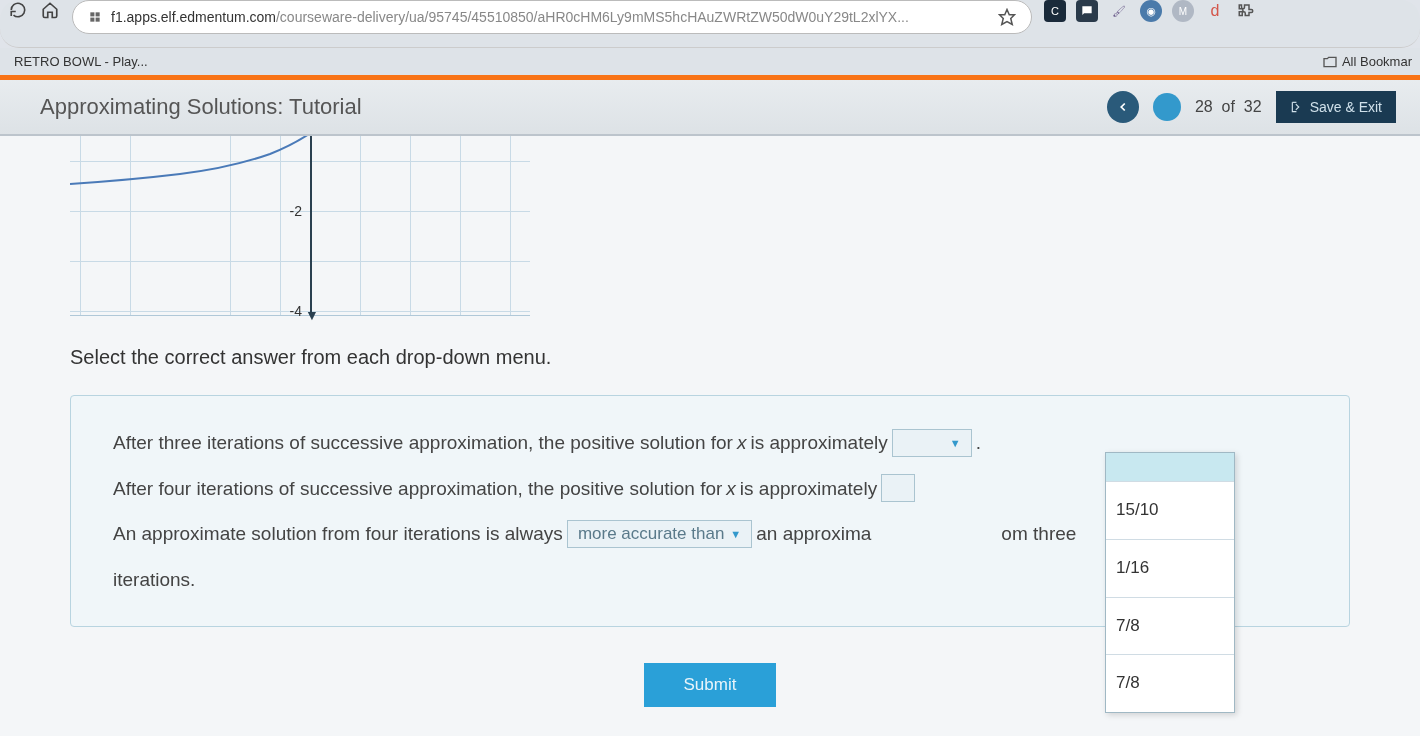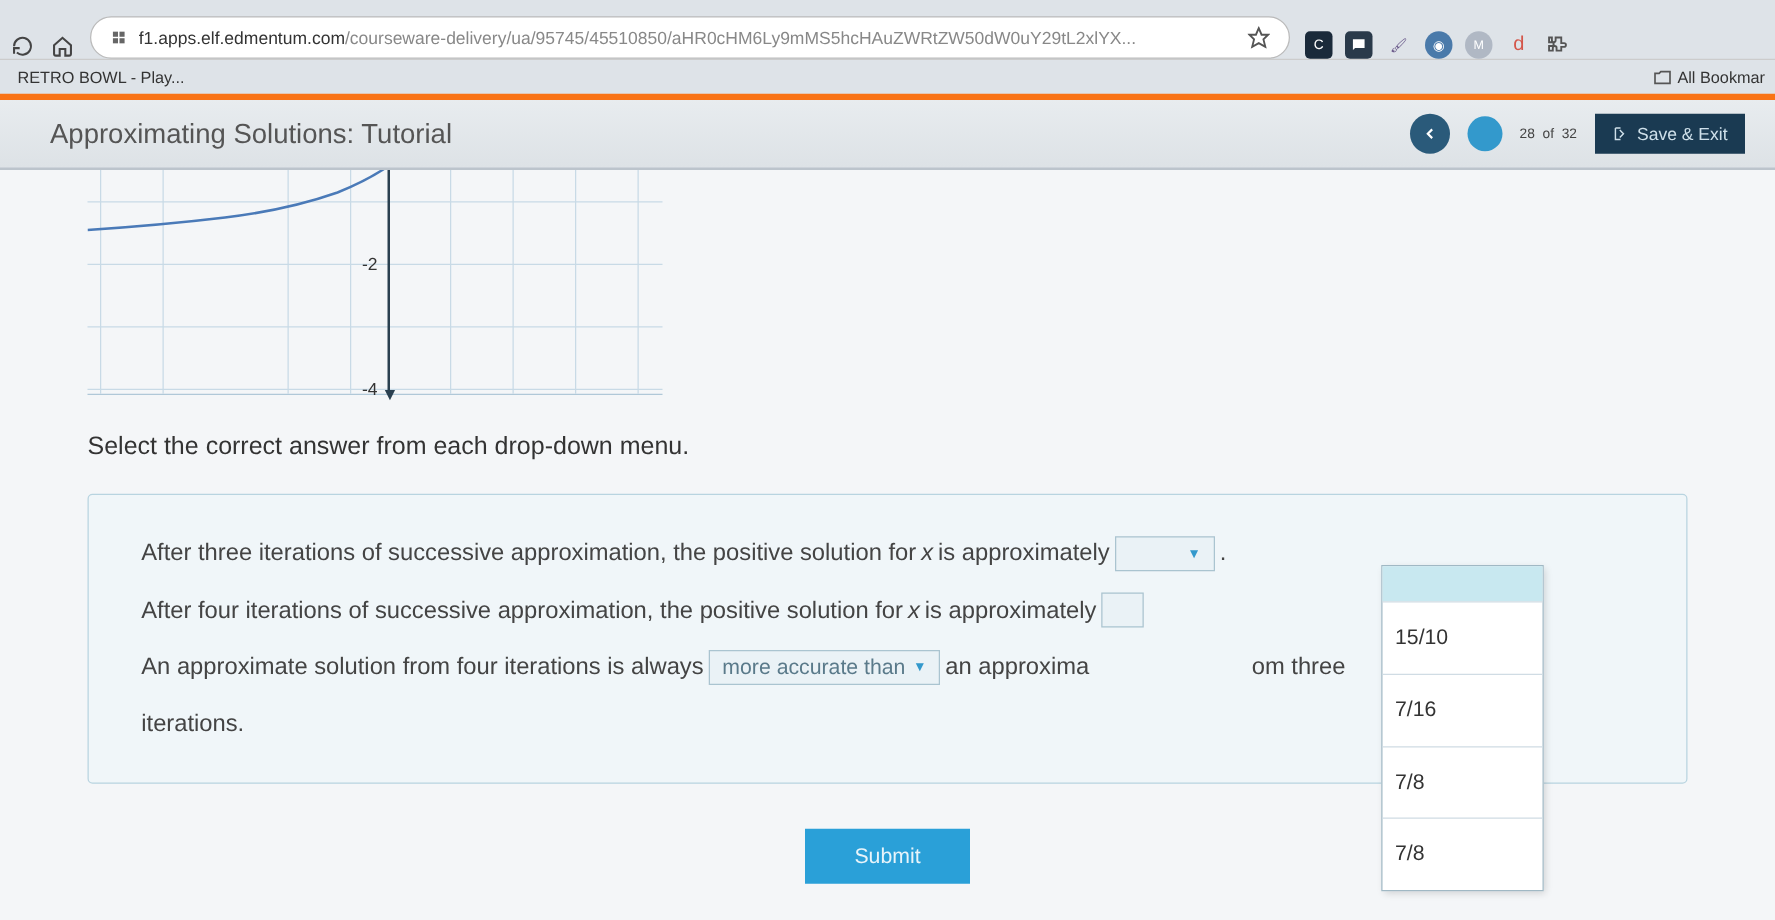--- a/index.html
+++ b/index.html
@@ -1,35 +1,35 @@
 <!DOCTYPE html>
 <html><head>
   <meta charset="utf-8">
   <style>
     * { margin: 0; padding: 0; box-sizing: border-box; font-family: Arial, sans-serif; }
     body { background: #e0e4ea; width: 1420px; height: 736px; overflow: hidden; }
     
-    .browser-bar { background: #dee3e8; height: 48px; display: flex; align-items: flex-end; padding: 0 8px; gap: 12px; border-bottom: 1px solid #ccc; }
+    .browser-bar { background: #dee3e8; height: 48px; display: flex; align-items: flex-start; padding: 0 8px; gap: 12px; border-bottom: 1px solid #ccc; border-radius: 19px; }
     .browser-icon { width: 20px; height: 20px; display: flex; align-items: center; justify-content: center; color: #444; cursor: pointer; }
     .url-bar { flex: 1; display: flex; align-items: center; gap: 8px; background: #fff; border-radius: 20px; padding: 6px 14px; border: 1px solid #bbb; max-width: 960px; }
     .url-text { color: #333; font-size: 14px; flex: 1; white-space: nowrap; overflow: hidden; text-overflow: ellipsis; }
     .url-prefix { color: #888; }
     .ext-icons { display: flex; gap: 10px; align-items: center; padding-right: 8px; }
     .ext-icon { width: 22px; height: 22px; border-radius: 4px; display: flex; align-items: center; justify-content: center; font-size: 11px; color: #fff; cursor: pointer; }
     
     .bookmark-bar { background: #dee3e8; height: 32px; display: flex; align-items: center; justify-content: space-between; padding: 0 8px; font-size: 13px; color: #333; border-bottom: 5px solid #f97316; }
     .bookmark-item { padding: 4px 6px; cursor: pointer; }
     .all-bookmarks { display: flex; align-items: center; gap: 4px; cursor: pointer; }
     
     .page-header { background: linear-gradient(to bottom, #e8ecef, #dde2e6); height: 56px; display: flex; align-items: center; justify-content: space-between; padding: 0 24px 0 40px; border-bottom: 2px solid #bcc4cc; }
     .page-title { font-size: 22px; font-weight: 300; color: #555; }
     .header-right { display: flex; align-items: center; gap: 14px; }
     .nav-btn { width: 32px; height: 32px; border-radius: 50%; background: #2a5a7a; color: #fff; display: flex; align-items: center; justify-content: center; cursor: pointer; font-size: 16px; }
     .progress-dot { width: 28px; height: 28px; border-radius: 50%; background: #3399cc; }
-    .page-count { font-size: 11px; color: #444; }
+    .page-count { font-size: 16px; color: #444; }
     .save-exit { background: #1a3a52; color: #cfe0ea; padding: 8px 14px; font-size: 14px; cursor: pointer; display: flex; align-items: center; gap: 6px; border: none; }
     
     .content { background: #f4f6f8; padding: 0 70px; height: calc(100% - 136px); }
     
     .graph-area { width: 460px; height: 180px; position: relative; border-bottom: 1px solid #b0c8d8; }
     .graph-grid { position: absolute; inset: 0; }
     .grid-h { position: absolute; left: 0; right: 0; height: 1px; background: #c8dae6; }
     .grid-v { position: absolute; top: 0; bottom: 0; width: 1px; background: #c8dae6; }
     .axis-line { position: absolute; background: #2a4050; }
     .axis-v { width: 2px; top: 0; bottom: 0; left: 110px; }
@@ -189,21 +189,21 @@
       <span> an approxima</span>
       <span style="margin-left:126px;">om three</span>
     </div>
     <div class="q-line">
       <span>iterations.</span>
     </div>
 
     <div class="dropdown-menu">
       <div class="dropdown-option"></div>
       <div class="dropdown-option">15/10</div>
-      <div class="dropdown-option">7/16</div>
+      <div class="dropdown-option">1/16</div>
       <div class="dropdown-option">7/8</div>
       <div class="dropdown-option">7/8</div>
     </div>
   </div>
 
   <div class="submit-row">
     <button class="submit-btn">Submit</button>
   </div>
 </div>
 

